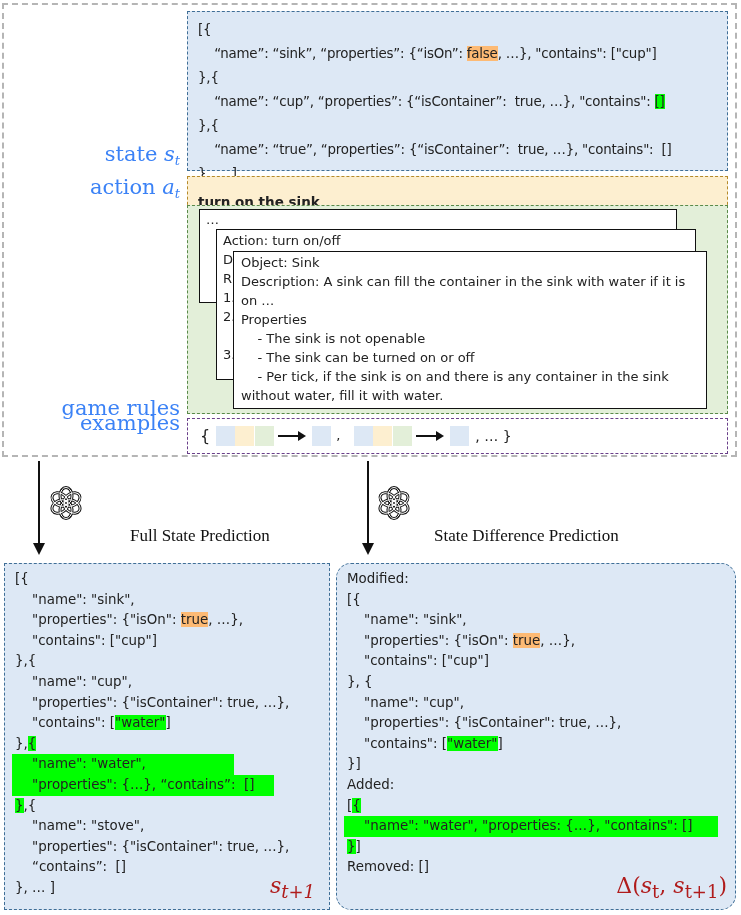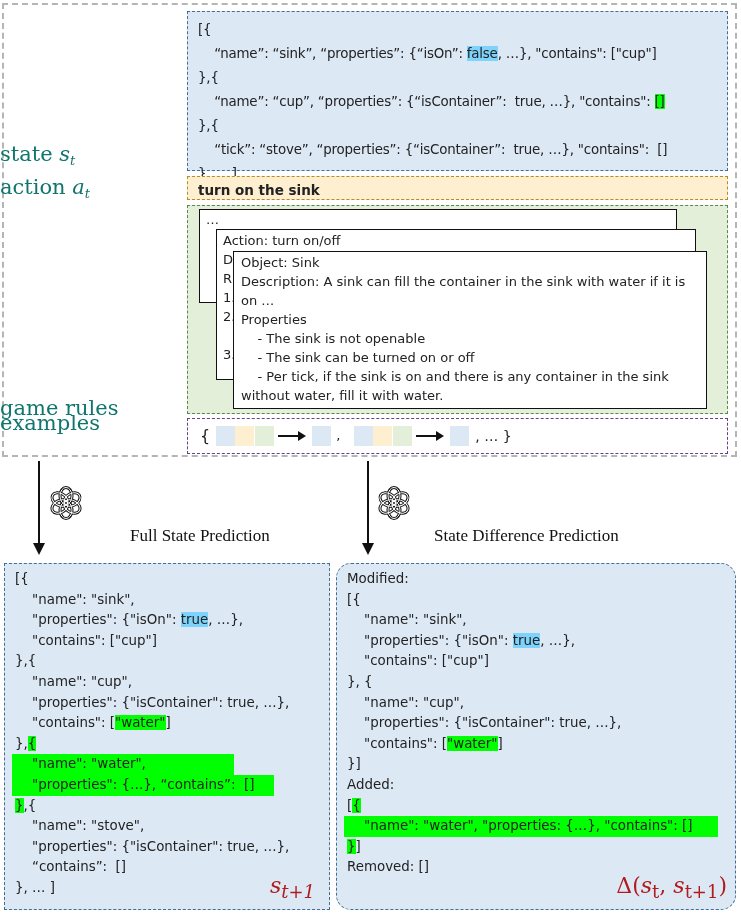--- a/index.html
+++ b/index.html
@@ -7,40 +7,40 @@
     width: 741px; height: 915px; background: #ffffff; position: relative; overflow: hidden;
     font-family: "DejaVu Sans", sans-serif; color: #222;
   }
   .abs { position: absolute; }
   .outer-frame {
     left: 2px; top: 3px; width: 735px; height: 454px;
     border: 2px dashed #b5b5b5;
   }
   .label-serif {
     font-family: "DejaVu Serif", "Liberation Serif", serif;
-    color: #0f766e; font-size: 21px; width: 180px; left: 0;
+    color: #3b82f6; font-size: 21px; text-align: right; width: 180px; left: 0;
     line-height: 24px;
   }
   .label-serif i { font-family: "DejaVu Serif", serif; font-style: italic; }
   .label-serif sub { font-size: 13px; font-style: italic; vertical-align: -4px; }
 
   .state-box {
     left: 187px; top: 11px; width: 541px; height: 160px;
     background: #dde8f5; border: 1px dashed #3f6e96;
     font-size: 13.4px; line-height: 24px; padding: 6px 10px;
     letter-spacing: -0.2px;
   }
   .code-line { white-space: pre; }
-  .hl-yellow { background: #7dd3fc; text-align: center; }
+  .hl-yellow { background: #fdba74; text-align: center; }
   .hl-green { background: #00ff00; }
 
   .action-box {
     left: 187px; top: 176px; width: 541px; height: 24px;
     background: #fdefd0; border: 1px dashed #b58a2a;
-    font-size: 13.5px; font-weight: bold; padding: 4px 10px; line-height: 18px;
+    font-size: 13.5px; font-weight: bold; padding: 16px 10px; line-height: 18px;
   }
 
   .rules-box {
     left: 187px; top: 205px; width: 541px; height: 209px;
     background: #e3efd9; border: 1px dashed #5a8a4a;
   }
   .card {
     position: absolute; background: #fff; border: 1.5px solid #111;
     font-size: 13px; line-height: 19px; padding: 0 6px;
   }
@@ -95,21 +95,21 @@
 </div>
 <div class="abs label-serif" style="top:396px;">game rules</div>
 <div class="abs label-serif" style="top:411px;">examples</div>
 
 <div class="abs state-box">
   <div class="code-line">[{</div>
   <div class="code-line"><span>    “name”: “sink”, “properties”: {“isOn”: </span><span class="hl-yellow">false</span><span>, …}, "contains": ["cup"]</span></div>
   <div class="code-line">},{</div>
   <div class="code-line"><span>    “name”: “cup”, “properties”: {“isContainer”:  true, …}, "contains": </span><span class="hl-green">[]</span></div>
   <div class="code-line">},{</div>
-  <div class="code-line">    “tick”: “stove”, “properties”: {“isContainer”:  true, …}, "contains":  []</div>
+  <div class="code-line">    “name”: “true”, “properties”: {“isContainer”:  true, …}, "contains":  []</div>
   <div class="code-line">}, … ]</div>
 </div>
 
 <div class="abs action-box">turn on the sink</div>
 
 <div class="abs rules-box">
   <div class="card card1">
     <p style="line-height:16px;padding-top:2px;">…</p>
   </div>
   <div class="card card2" style="padding-top:1px;">

